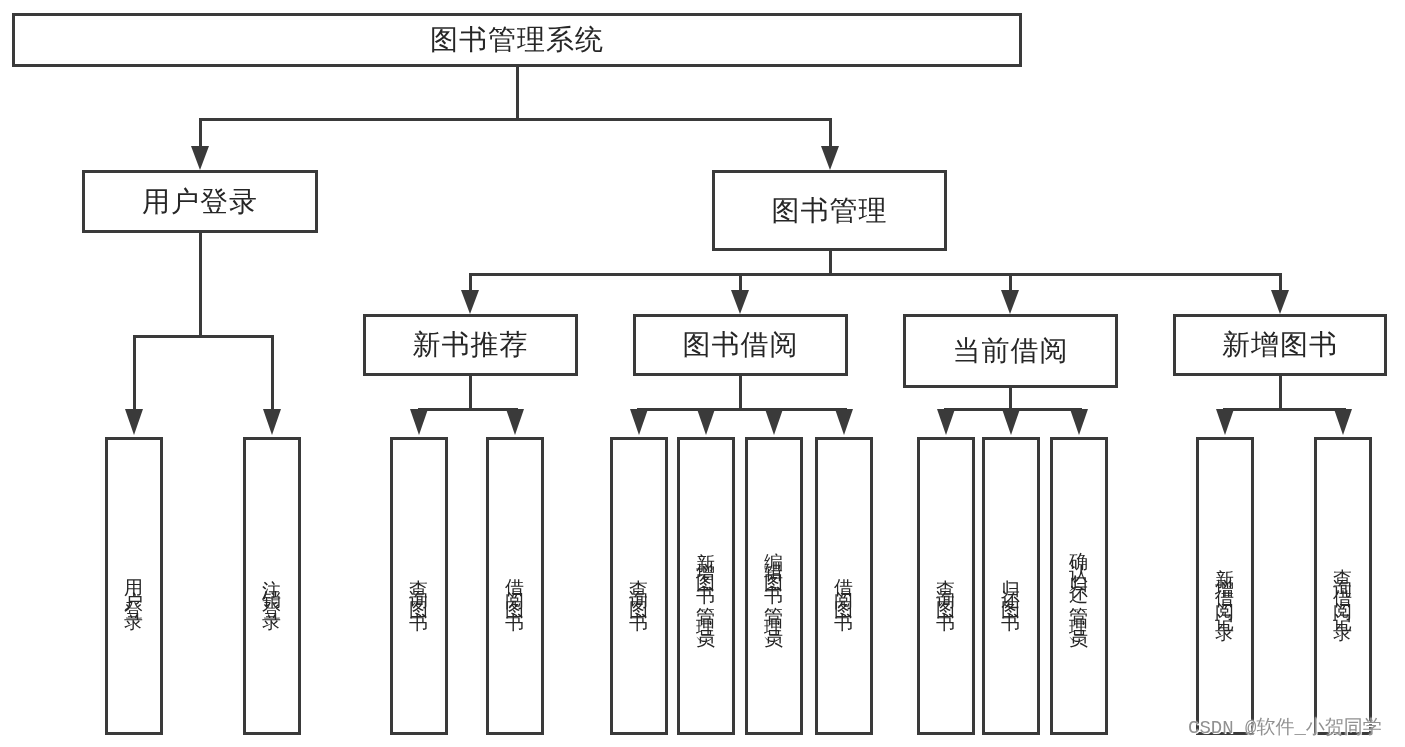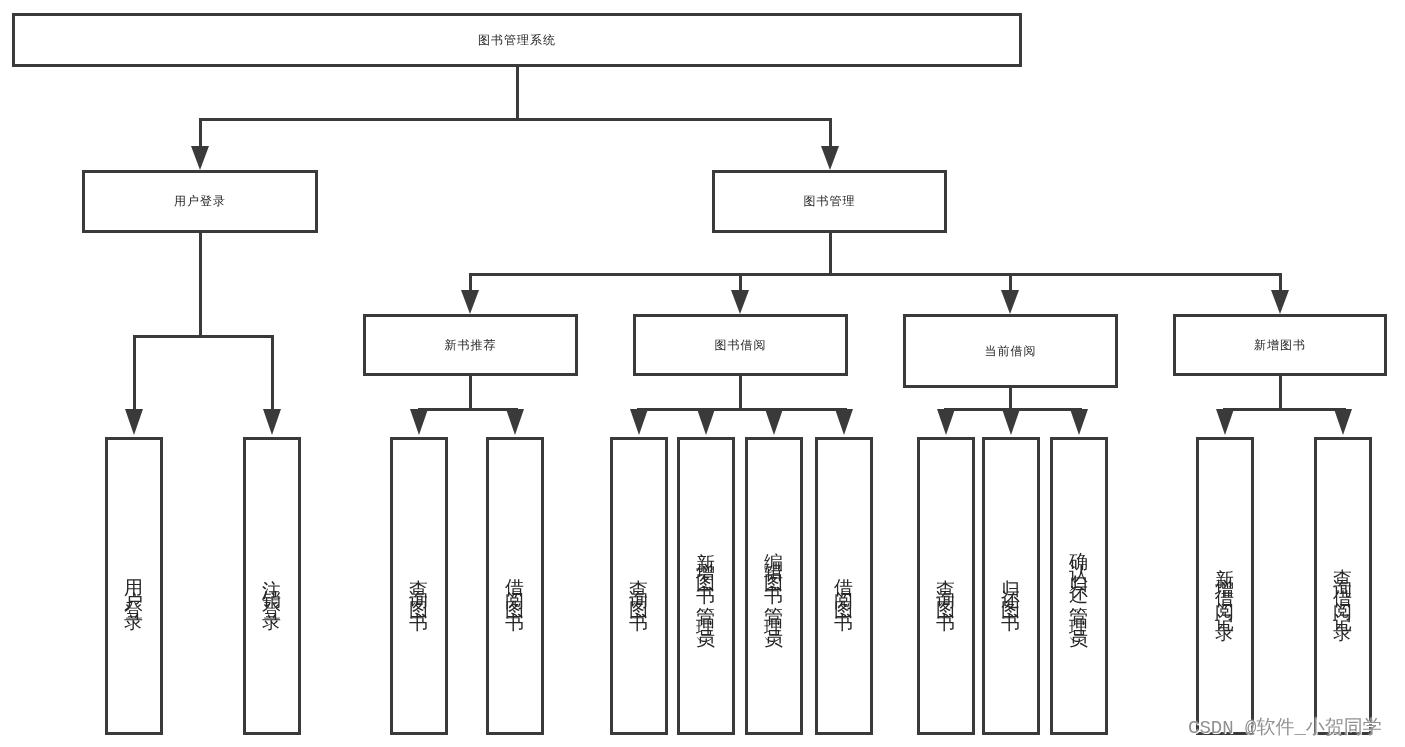--- a/index.html
+++ b/index.html
@@ -15,21 +15,21 @@
     position: absolute;
     box-sizing: border-box;
     background: #ffffff;
     border: 3px solid #3a3a3a;
     display: flex;
     align-items: center;
     justify-content: center;
     color: #262626;
     z-index: 2;
   }
-  .box .lbl { font-size: 12px; letter-spacing: 1px; white-space: nowrap; }
+  .box .lbl { font-size: 28px; letter-spacing: 1px; white-space: nowrap; }
   .leaf .lbl {
     writing-mode: vertical-rl;
     text-orientation: mixed;
     font-size: 19px;
     letter-spacing: 11px;
     line-height: 1;
     white-space: nowrap;
   }
   .vl { position: absolute; width: 3px; background: #3a3a3a; z-index: 1; }
   .hl { position: absolute; height: 3px; background: #3a3a3a; z-index: 1; }
@@ -112,21 +112,21 @@
   </div>
 
   <div class="box" style="left:12px;top:13px;width:1010px;height:54px">
     <span class="lbl">图书管理系统</span>
   </div>
 
   <div class="box" style="left:82px;top:170px;width:236px;height:63px">
     <span class="lbl">用户登录</span>
   </div>
 
-  <div class="box" style="left:712px;top:170px;width:235px;height:63px">
+  <div class="box" style="left:712px;top:170px;width:235px;height:81px">
     <span class="lbl">图书管理</span>
   </div>
 
   <div class="box" style="left:363px;top:314px;width:215px;height:62px">
     <span class="lbl">新书推荐</span>
   </div>
 
   <div class="box" style="left:633px;top:314px;width:215px;height:62px">
     <span class="lbl">图书借阅</span>
   </div>

